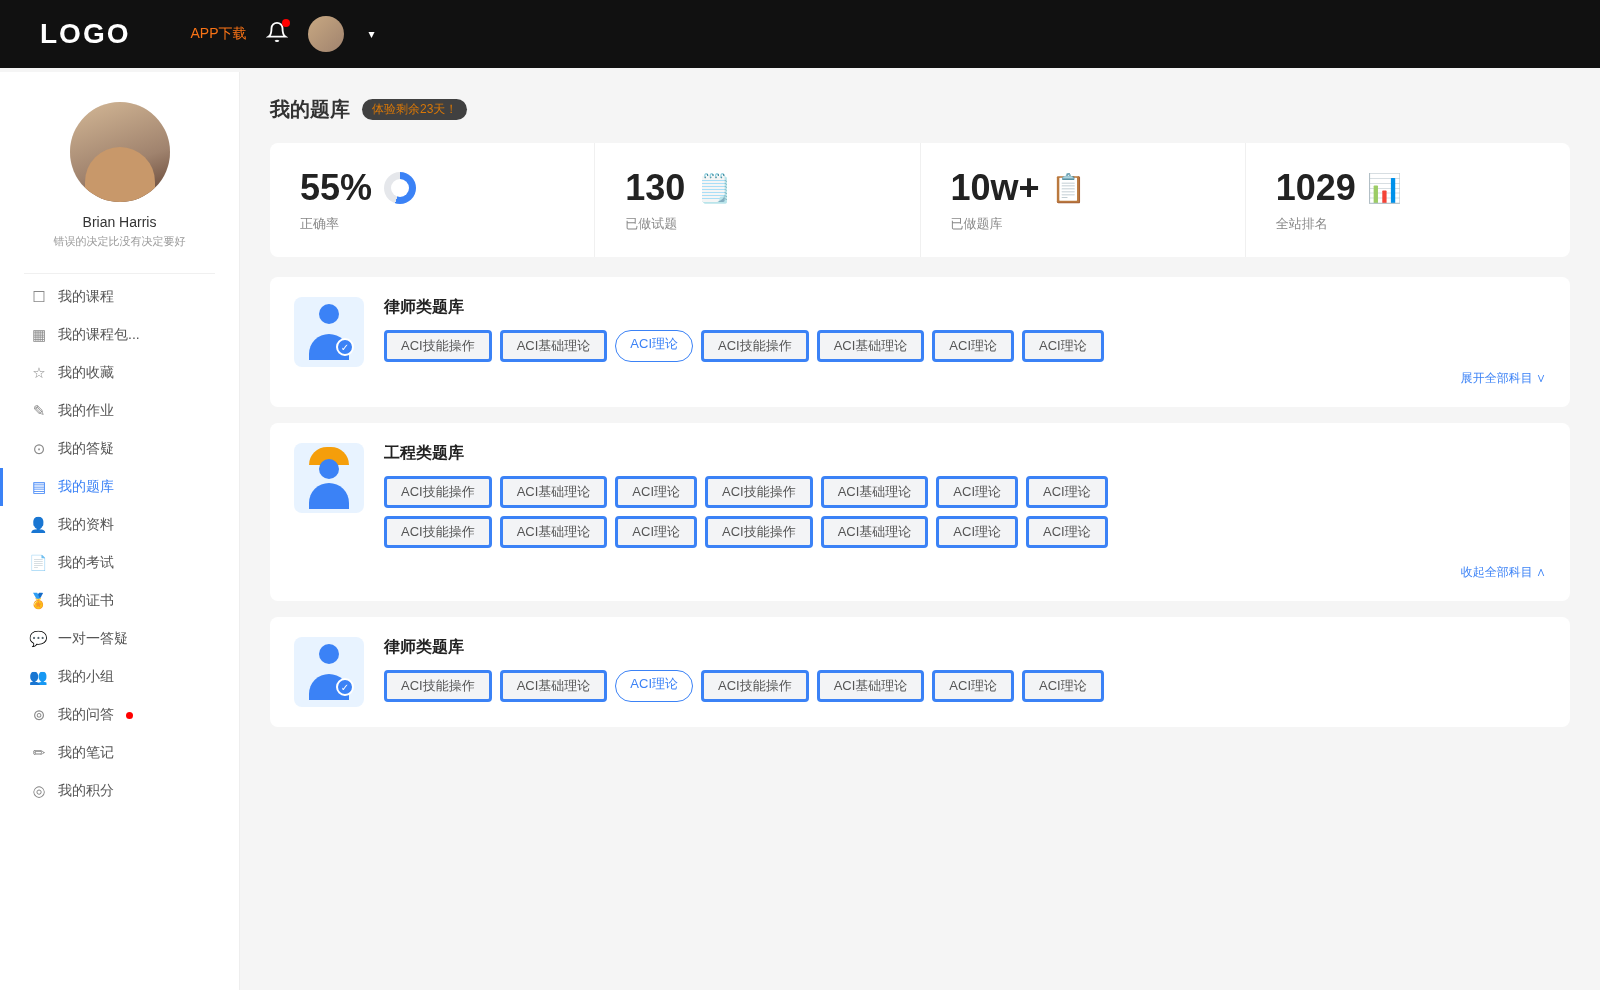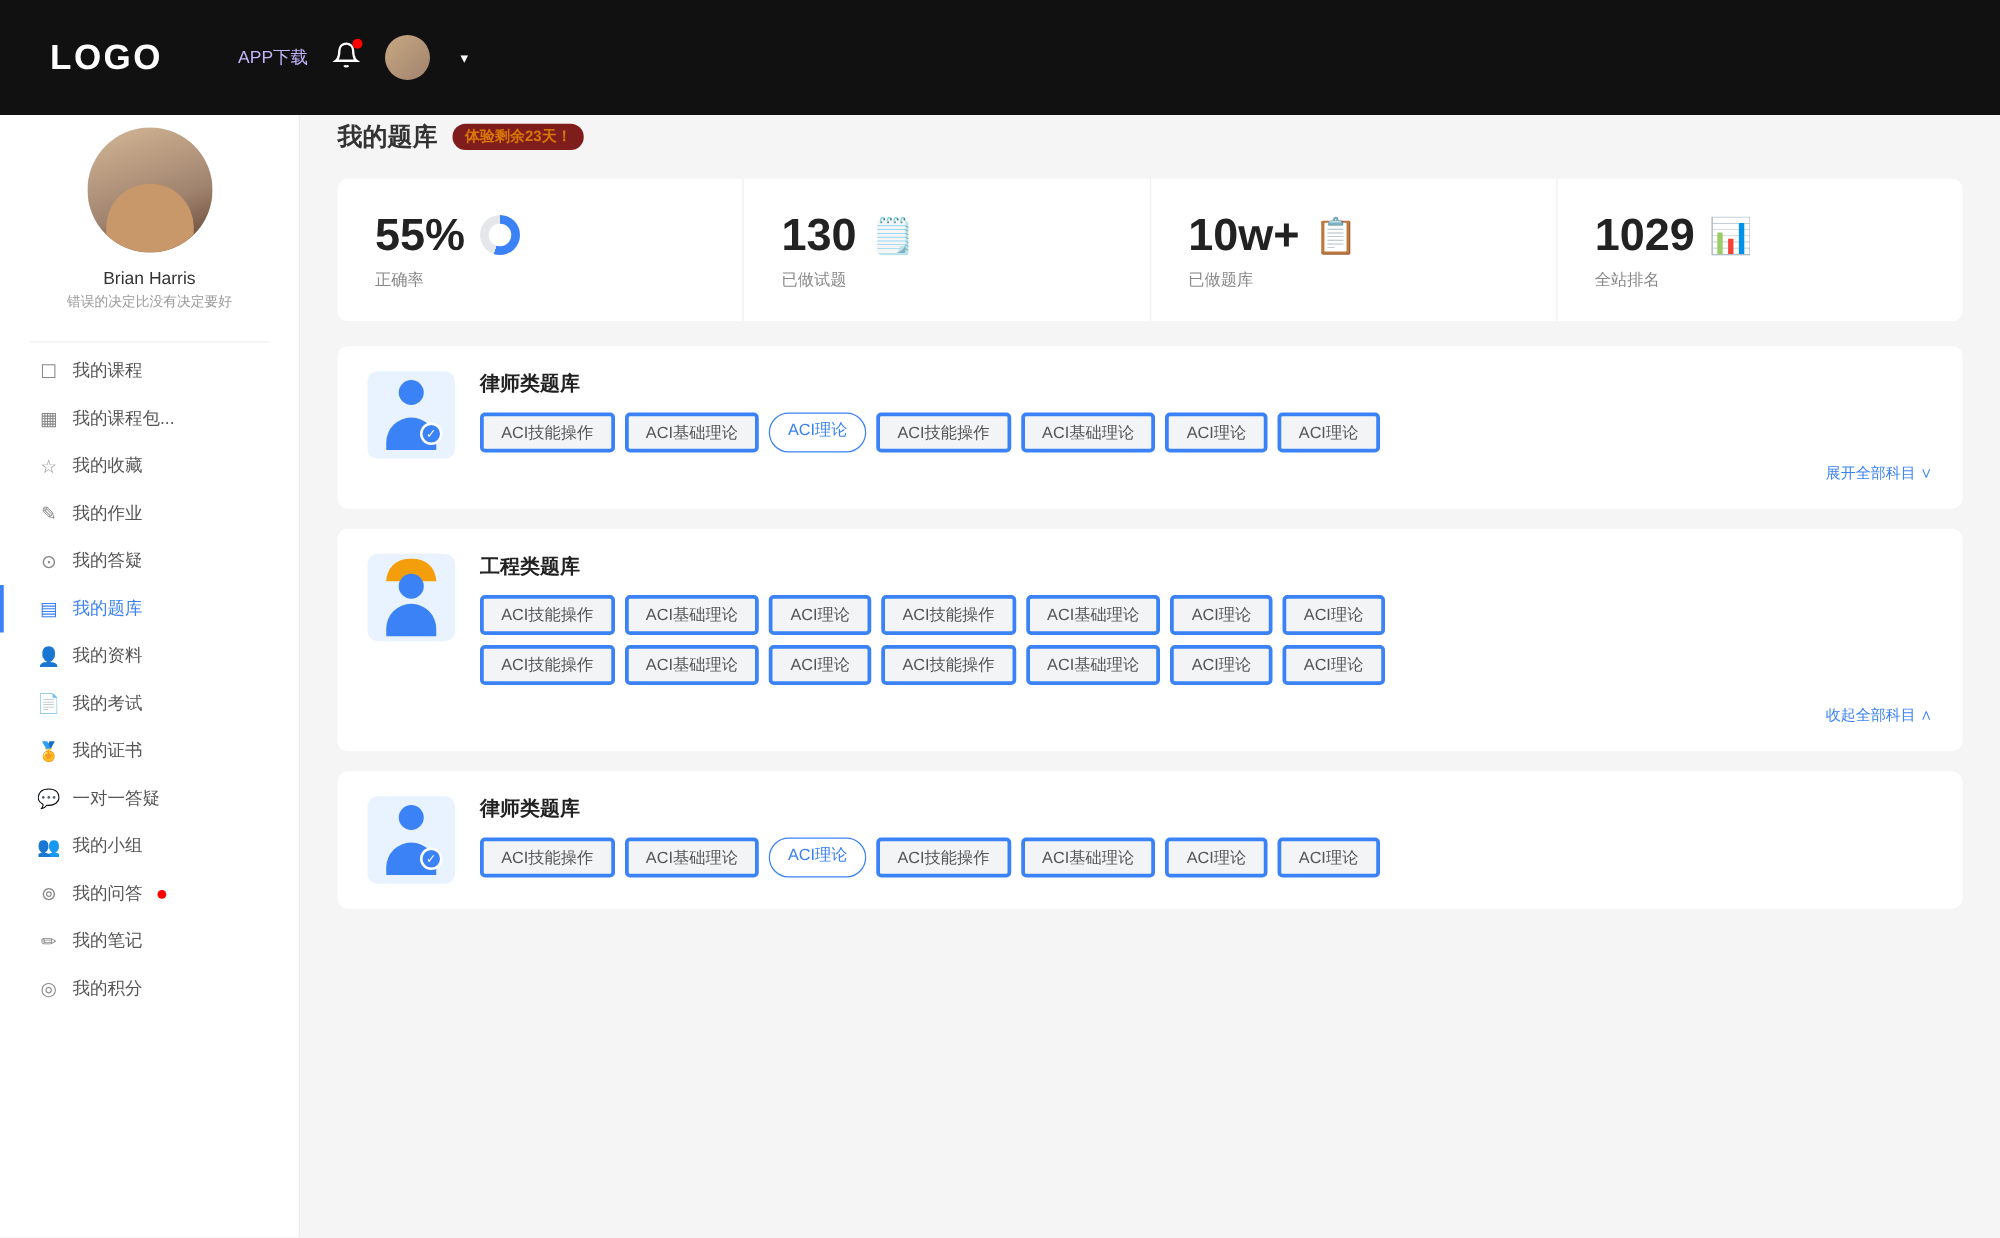--- a/index.html
+++ b/index.html
@@ -1,21 +1,21 @@
 <!DOCTYPE html>
 <html><head>
   <meta charset="utf-8">
   <style>
     * { margin: 0; padding: 0; box-sizing: border-box; }
     body { font-family: -apple-system, BlinkMacSystemFont, 'PingFang SC', 'Microsoft YaHei', sans-serif; background: #f5f5f5; width: 1600px; height: 990px; overflow: hidden; }
 
     
     .top-nav {
       background: #111;
-      height: 92px;
+      height: 68px;
       display: flex;
       align-items: center;
       padding: 0 40px;
       position: fixed;
       top: 0; left: 0; right: 0;
       z-index: 100;
     }
     .logo {
       font-size: 28px;
       font-weight: bold;
@@ -47,21 +47,21 @@
       height: 3px;
       background: #3b82f6;
       border-radius: 2px;
     }
     .nav-right {
       display: flex;
       align-items: center;
       gap: 20px;
     }
     .app-download {
-      color: #c4b5fd;
+      color: #f97316;
       font-size: 14px;
       cursor: pointer;
     }
     .bell-icon {
       position: relative;
       cursor: pointer;
     }
     .bell-badge {
       position: absolute;
       top: -2px; right: -2px;
@@ -195,26 +195,26 @@
       align-items: center;
       gap: 12px;
       margin-bottom: 20px;
     }
     .page-title {
       font-size: 20px;
       font-weight: 600;
       color: #333;
     }
     .trial-badge {
-      background: #7f1d1d;
+      background: #404040;
       color: #d97706;
       border-radius: 12px;
       padding: 2px 10px;
       font-size: 12px;
-      font-weight: 700;
+      font-weight: 400;
     }
 
     
     .stats-row {
       display: flex;
       background: #fff;
       border-radius: 8px;
       margin-bottom: 20px;
       overflow: hidden;
     }

